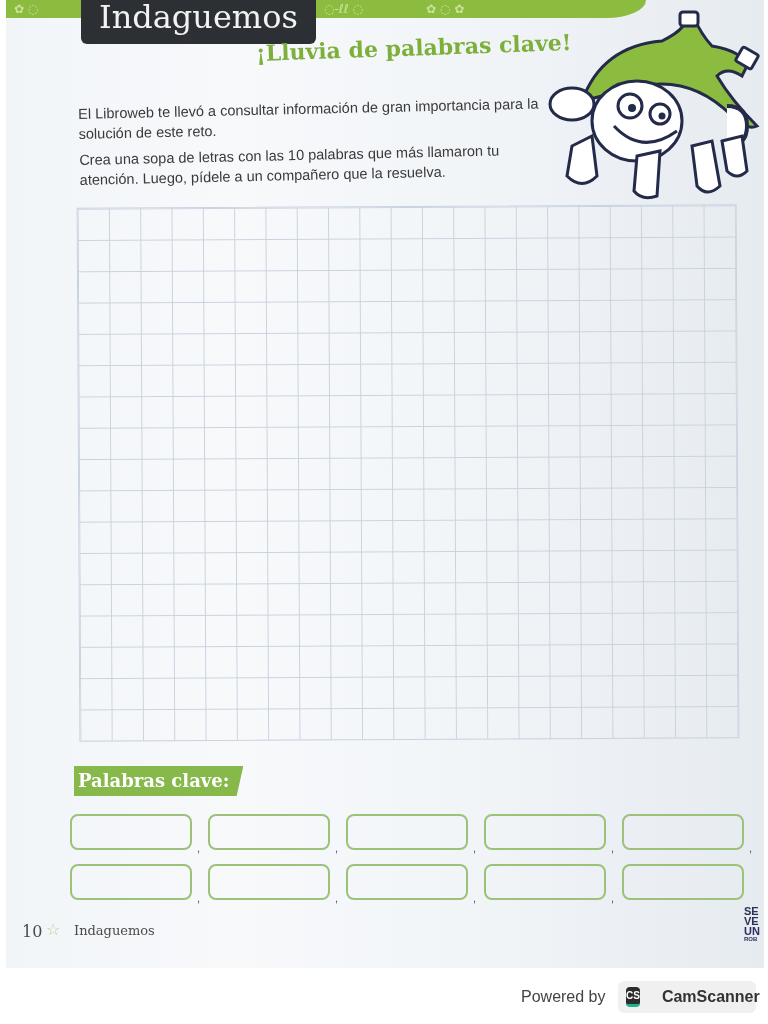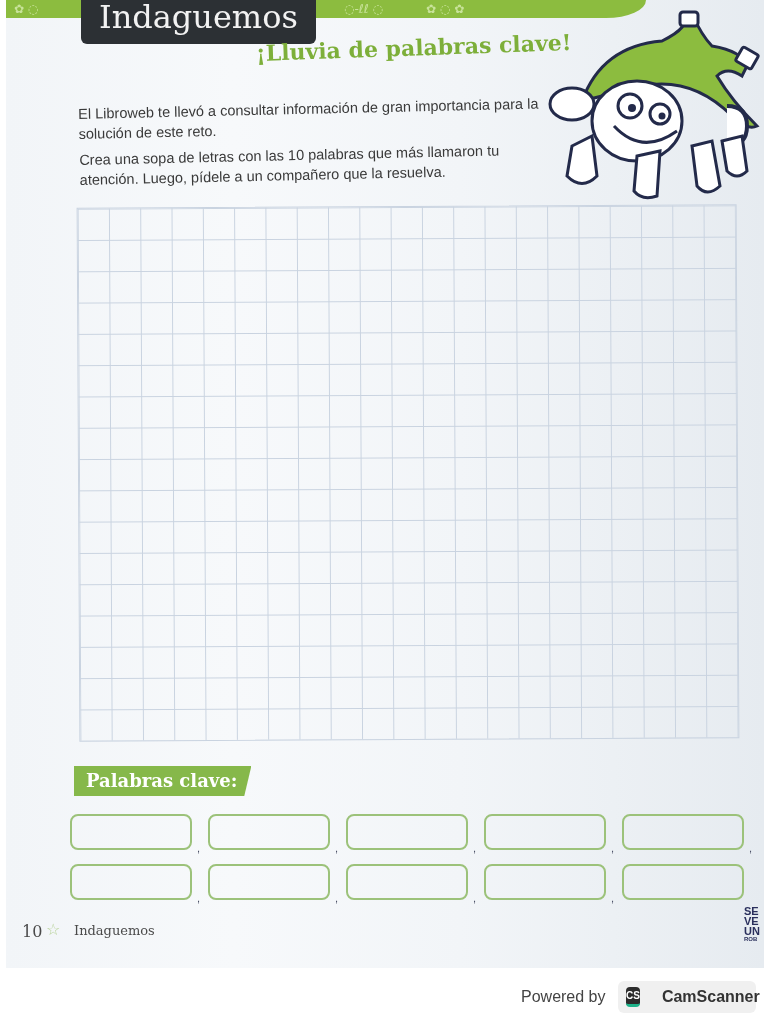--- a/index.html
+++ b/index.html
@@ -39,21 +39,21 @@
   .grid {
     position:absolute; left:72px; top:206px; width:658px; height:532px;
     border:1px solid #c9d3e0;
     background-image:
       linear-gradient(#c9d3e0 1px, transparent 1px),
       linear-gradient(90deg, #c9d3e0 1px, transparent 1px);
     background-size: 31.3px 31.3px;
     transform: rotate(-0.3deg);
   }
   .kw-label {
-    position:absolute; left:68px; top:766px; height:30px; padding:0 14px 0 12px;
+    position:absolute; left:68px; top:766px; height:30px; padding:0 14px 0 4px;
     background:#86b84a; color:#ffffff; font-family:"DejaVu Serif", serif; font-weight:bold; font-size:18px; line-height:30px;
     clip-path: polygon(0 0, 100% 0, 96% 100%, 0 100%);
   }
   .kw-row { position:absolute; left:64px; display:flex; gap:16px; }
   .kw-row.r1 { top:814px; }
   .kw-row.r2 { top:864px; }
   .kw-box {
     position:relative; width:118px; height:32px; border:2px solid #9cc27a; border-radius:8px; background:transparent;
   }
   .kw-box .comma { position:absolute; right:-10px; bottom:-6px; color:#4a4f66; font-size:11px; }
@@ -72,21 +72,21 @@
     display:flex; align-items:center; justify-content:center; border-bottom:3px solid #1fb38a; box-sizing:border-box;
   }
   .cs-name { margin-left:22px; color:#333; font-size:16px; font-weight:bold; }
 </style>
 </head>
 <body>
 
 <div class="page">
   <div class="green-band">
     <span class="doodle" style="left:8px">✿ ◌</span>
-    <span class="doodle" style="left:338px">◌-ℓℓ ◌</span>
+    <span class="doodle" style="left:318px">◌-ℓℓ ◌</span>
     <span class="doodle" style="left:420px">✿ ◌ ✿</span>
   </div>
   <div class="section-tab">Indaguemos</div>
   <div class="activity-title">¡Lluvia de palabras clave!</div>
 
   <svg class="mascot" viewBox="0 0 228 200">
     <path d="M40 95 Q60 40 120 35 Q150 20 140 10 L150 8 Q160 30 170 40 Q200 45 205 60 L200 70 Q185 60 175 70 Q190 95 215 120 Q205 125 190 110 Q150 70 100 80 Z" fill="#8cbc3f" stroke="#232a4a" stroke-width="3"></path>
     <rect x="138" y="6" width="18" height="14" rx="3" fill="#fff" stroke="#232a4a" stroke-width="3"></rect>
     <rect x="196" y="44" width="18" height="16" rx="2" fill="#fff" stroke="#232a4a" stroke-width="3" transform="rotate(30 205 52)"></rect>
     <ellipse cx="30" cy="98" rx="22" ry="16" fill="#fff" stroke="#232a4a" stroke-width="3"></ellipse>

